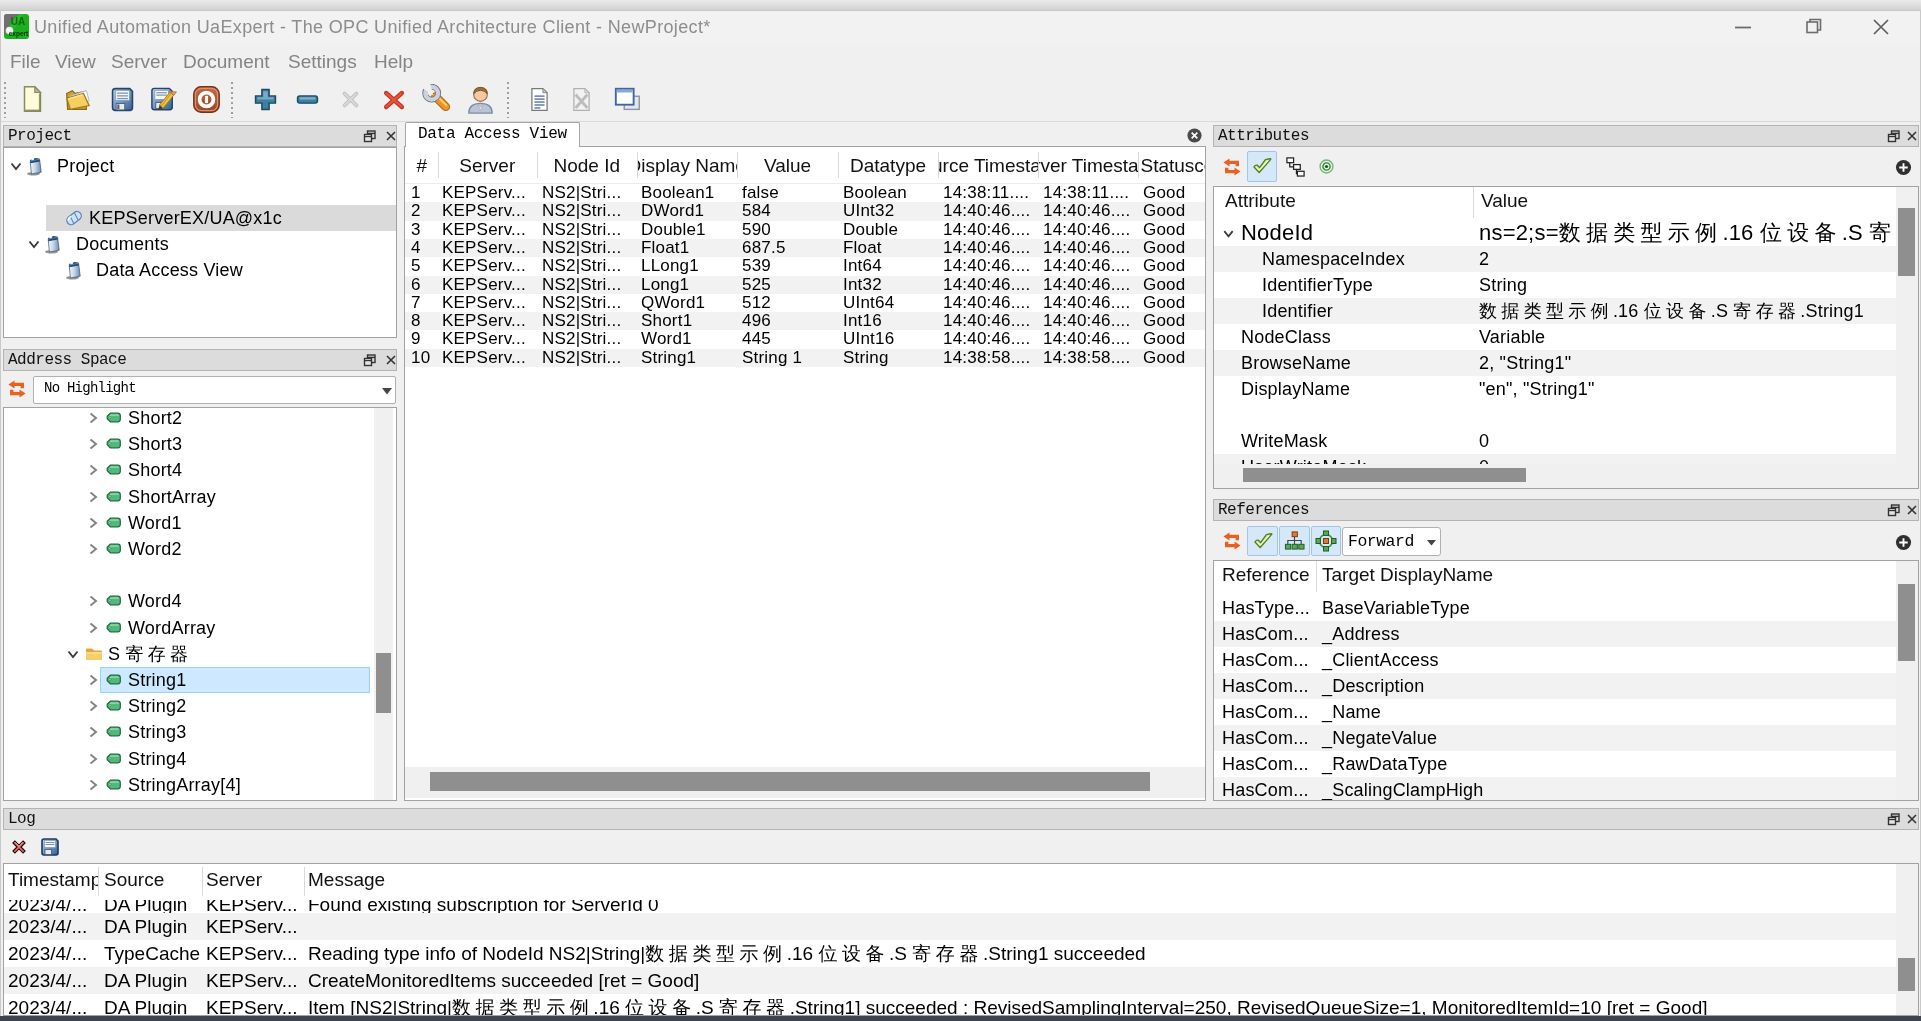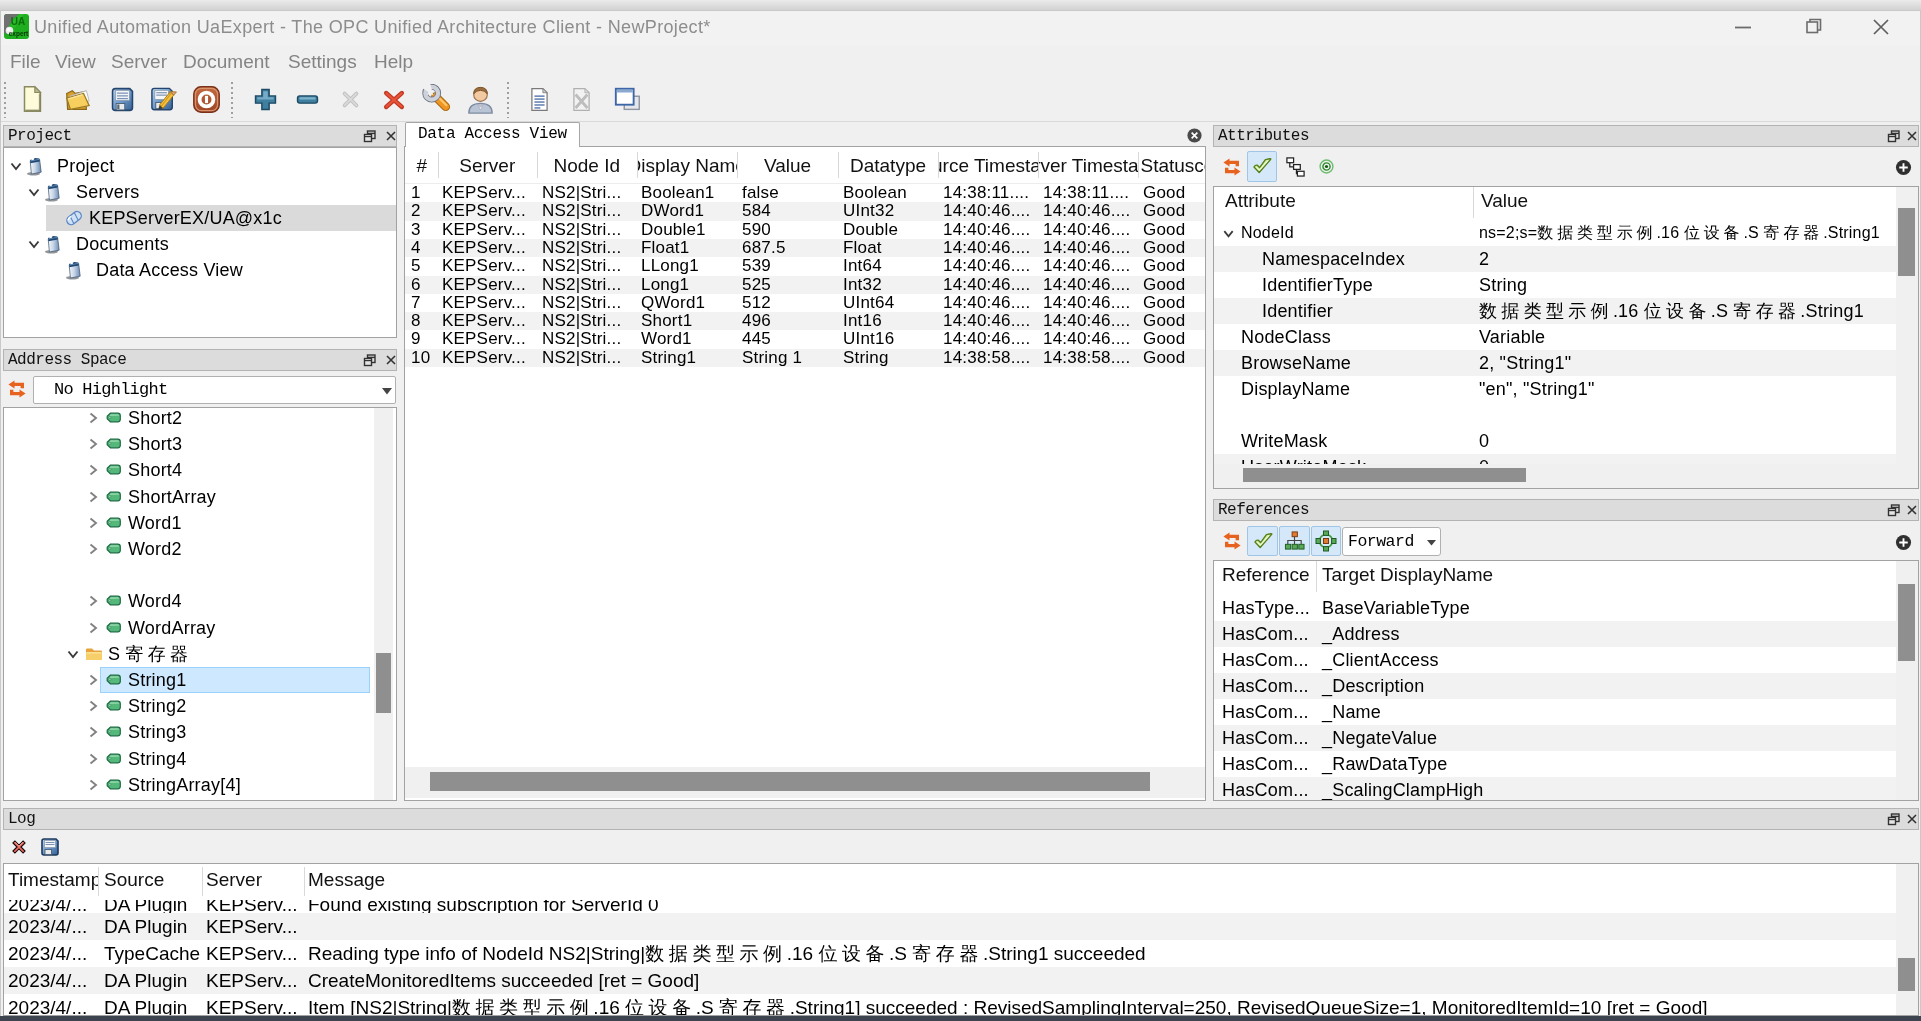--- a/index.html
+++ b/index.html
@@ -347,29 +347,20 @@
 <div class="pbody" style="left:3px;top:147px;width:394px;height:191px" id="projtree">
  <div class="trow" style="left:0;top:5px;width:392px;height:26px;line-height:26px">
   <svg class="abs" style="left:5px;top:6px" width="14" height="14">
         <use href="#i-chd"></use>
       </svg>
   <svg class="abs" style="left:21px;top:3px" width="20" height="20">
         <use href="#i-bfold"></use>
       </svg>
   <span class="abs" style="left:53px">Project</span>
     </div>
- <div class="trow" style="left:0;top:31px;width:392px;height:26px;line-height:26px">
-  <svg class="abs" style="left:23px;top:6px" width="14" height="14">
-        <use href="#i-chd"></use>
-      </svg>
-  <svg class="abs" style="left:39px;top:3px" width="20" height="20">
-        <use href="#i-bfold"></use>
-      </svg>
-  <span class="abs" style="left:72px">Servers</span>
-    </div>
  <div class="trow" style="left:0;top:57px;width:392px;height:41px;line-height:26px">
   <div class="abs" style="left:42px;top:0;width:350px;height:26px;background:#dadada"></div>
   <svg class="abs" style="left:60px;top:3px" width="20" height="20">
         <use href="#i-kep"></use>
       </svg>
   <span class="abs" style="left:85px">KEPServerEX/UA@x1c</span>
     </div>
  <div class="trow" style="left:0;top:83px;width:392px;height:26px;line-height:26px">
   <svg class="abs" style="left:23px;top:6px" width="14" height="14">
         <use href="#i-chd"></use>
@@ -392,21 +383,21 @@
     <use href="#i-float"></use>
   </svg>
 <svg class="abs" style="left:384px;top:353px" width="14" height="14">
     <use href="#i-close"></use>
   </svg>
 <div class="abs" id="asbar" style="left:3px;top:371px;width:394px;height:36px;background:#f0f0f0">
  <svg class="abs" style="left:4px;top:8px" width="20" height="20">
       <use href="#i-refresh"></use>
     </svg>
  <div class="abs" style="left:30px;top:5px;width:363px;height:28px;background:#fff;border:1px solid #b0b0b0;border-radius:2px">
-  <span class="mono abs" style="left:20px;top:3px;font-size:17px;letter-spacing:-0.75px">No Highlight</span>
+  <span class="mono abs" style="left:10px;top:3px;font-size:14px;letter-spacing:-0.75px">No Highlight</span>
   <svg class="abs" style="left:348px;top:11px" width="10" height="7">
         <path d="M0 0 H10 L5 6.5 Z" fill="#444"></path>
       </svg>
  </div>
 </div>
 <div class="pbody" style="left:3px;top:407px;width:394px;height:394px;overflow:hidden" id="astree">
  <div class="trow" style="left:0;top:-3px;width:392px;height:26px;line-height:26px">
   <svg class="abs" style="left:82px;top:6px" width="14" height="14">
         <use href="#i-chr"></use>
       </svg>
@@ -717,21 +708,21 @@
       <use href="#i-ring"></use>
     </svg>
  <svg class="abs" style="left:682px;top:12px" width="17" height="17">
       <use href="#i-plusc"></use>
     </svg>
 </div>
 <div class="pbody" style="left:1213px;top:186px;width:706px;height:303px;overflow:hidden" id="attrtbl">
  <div class="abs" style="left:11px;top:3px;font-size:19px;color:#111">Attribute</div>
  <div class="abs" style="left:267px;top:3px;font-size:19px;color:#111">Value</div>
  <div class="colsep" style="left:259px;top:0;height:31px"></div>
- <div class="trow" style="left:0;top:33px;width:682px;height:26px;line-height:26px;font-size:16px">
+ <div class="trow" style="left:0;top:33px;width:682px;height:26px;line-height:26px;font-size:22px">
       <svg class="abs" style="left:8px;top:7px" width="13" height="13">
         <use href="#i-chd"></use>
       </svg>
       <span class="abs" style="left:27px">NodeId</span>
       <span class="abs" style="left:265px">ns=2;s=<span class="cj">数据类型示例</span>.16 <span class="cj">位设备</span>.S <span class="cj">寄存器</span>.String1</span>
     </div>
  <div class="trow alt" style="left:0;top:59px;width:682px;height:26px;line-height:26px;font-size:18px">
       <span class="abs" style="left:48px">NamespaceIndex</span>
       <span class="abs" style="left:265px">2</span>
     </div>

